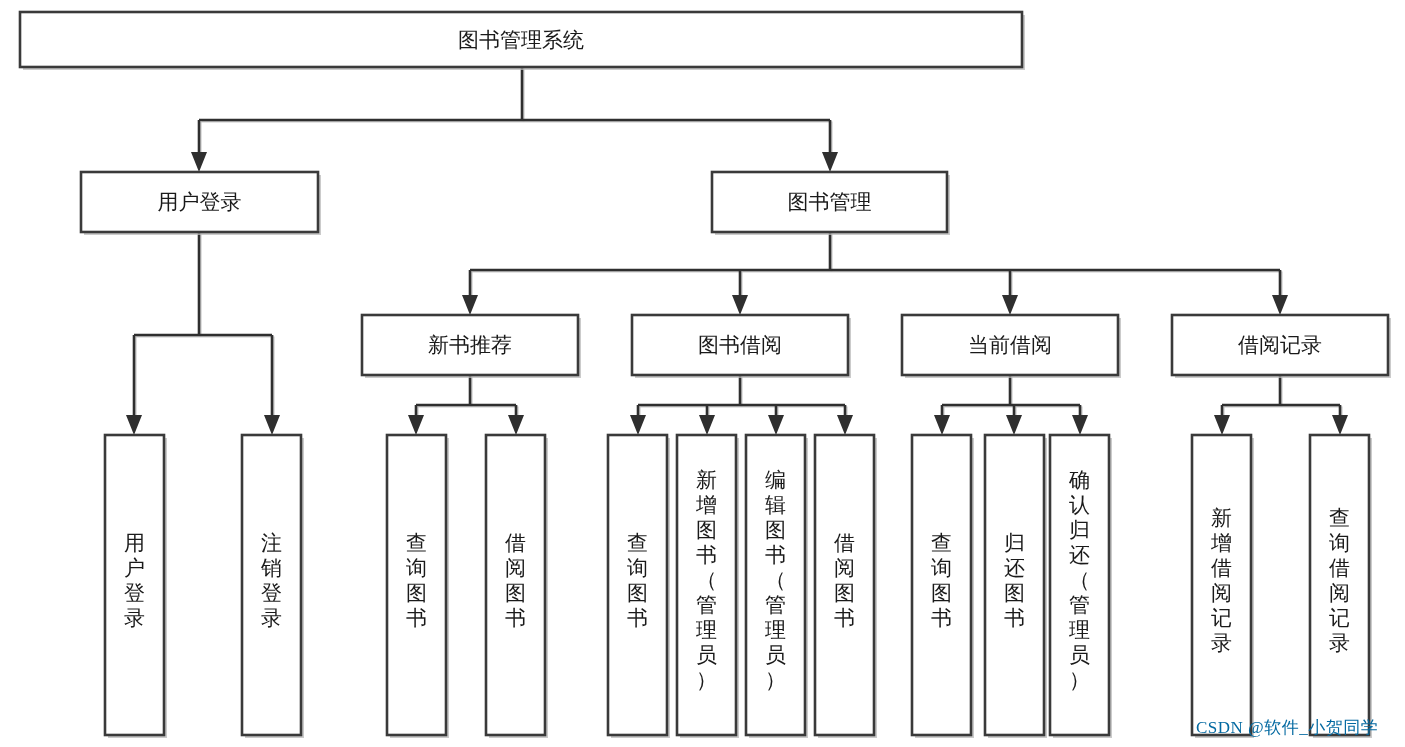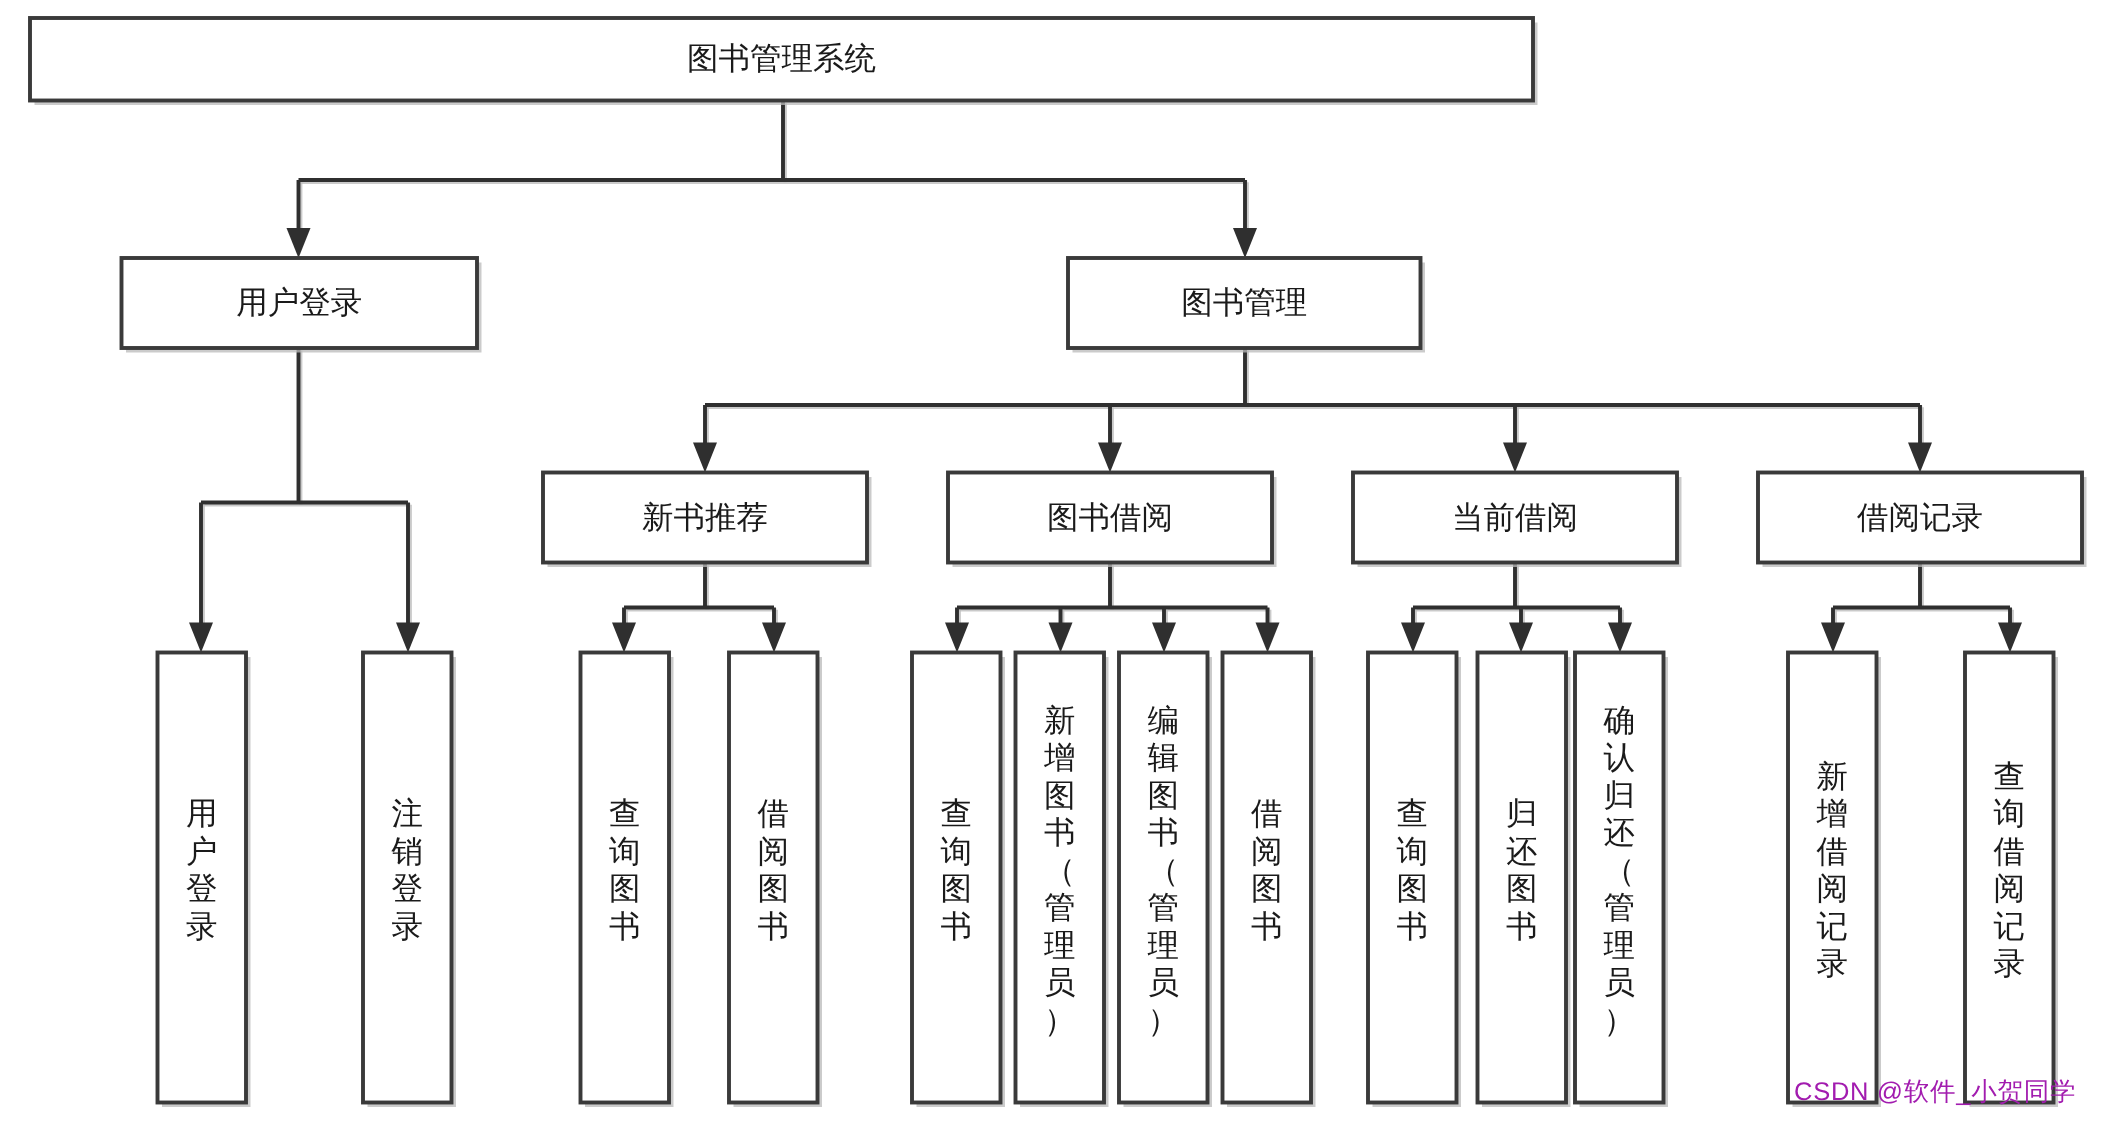--- a/index.html
+++ b/index.html
@@ -63,23 +63,23 @@
     dominant-baseline: middle;
   }
   .node-label-v {
     font-family: "DejaVu Sans", "Liberation Sans", sans-serif;
     font-size: 21px;
     fill: #1a1a1a;
     text-anchor: middle;
   }
   .watermark-text {
     position: absolute;
-    font-family: Liberation Sans, sans-serif;
+    font-family: Liberation Serif, serif;
     font-size: 17px;
-    color: #a21caf;
+    color: #0369a1;
     white-space: nowrap;
     letter-spacing: 0.5px;
     pointer-events: none;
   }
 </style>
 </head>
 <body>
 
 <div id="diagram-root">
 

